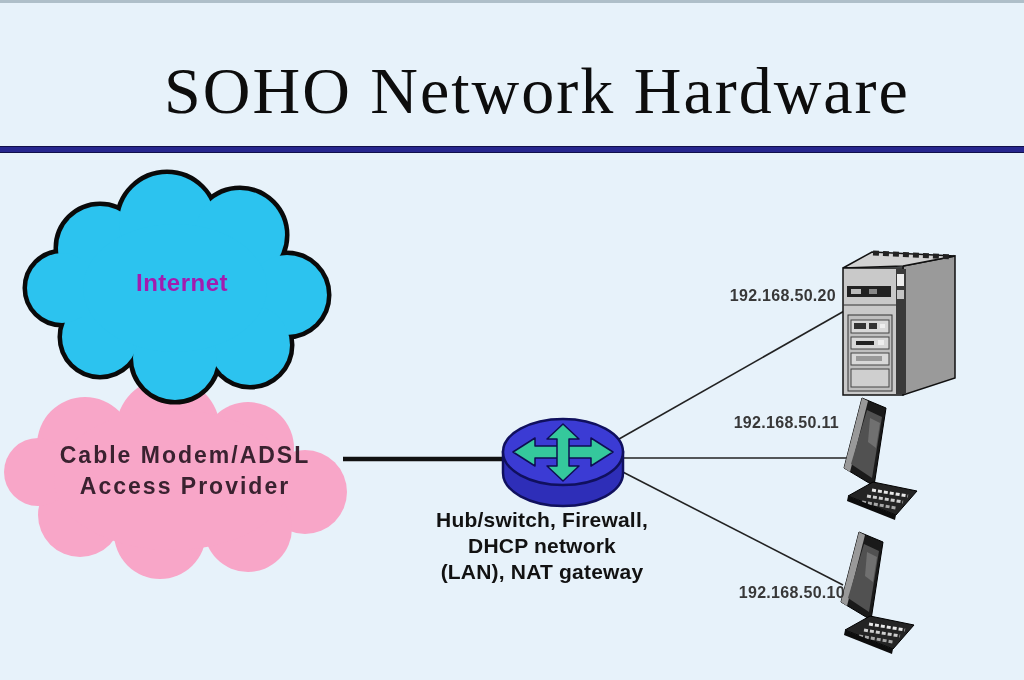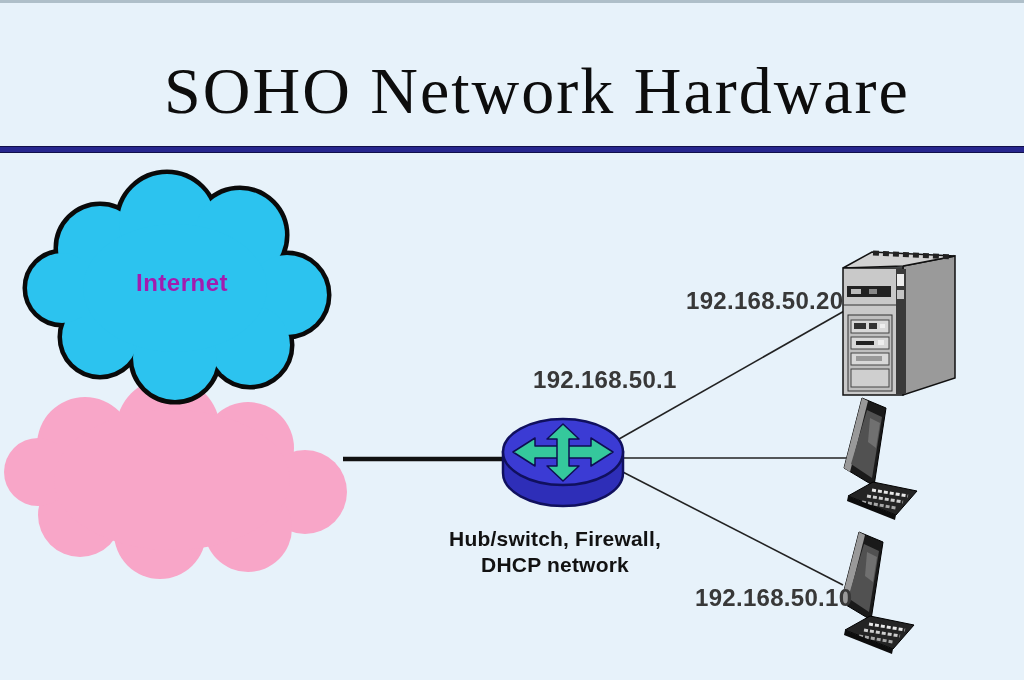--- a/index.html
+++ b/index.html
@@ -21,21 +21,21 @@
     border-top:1px solid #10104A;border-bottom:1px solid #10104A;box-sizing:border-box;
   }
   svg#diagram{position:absolute;top:0;left:0;}
   .cloud-blue{fill:var(--internet-cloud,#2CC3EF);}
   .cloud-blue-stroked{fill:var(--internet-cloud,#2CC3EF);stroke:#0a0a0a;stroke-width:9px;}
   .cloud-pink{fill:var(--provider-cloud,#F8A6C8);}
   .router-top{fill:var(--router-body,#3B3BD4);stroke:#10105E;stroke-width:2.5px;}
   .router-bottom{fill:#2E2EB8;stroke:#10105E;stroke-width:2.5px;}
   .router-arrow{fill:var(--router-arrows,#35C89C);stroke:#0E0E52;stroke-width:1.5px;stroke-linejoin:round;}
   .label{position:absolute;white-space:nowrap;}
-  .ip{font-weight:700;font-size:24px;color:#383838;letter-spacing:0.3px;text-align:left;}
+  .ip{font-weight:700;font-size:16px;color:#383838;letter-spacing:0.3px;text-align:right;}
   #internet-label{font-weight:700;font-size:24px;color:#a21caf;letter-spacing:0.5px;text-align:center;}
   #provider-label{font-weight:700;font-size:23px;color:#3A2230;letter-spacing:2px;line-height:31px;text-align:center;}
   #router-desc{font-weight:700;font-size:21px;color:#121212;line-height:26px;text-align:center;letter-spacing:0.2px;}
 </style>
 </head>
 <body>
 
 <div id="stage">
   <div id="top-edge"></div>
 
@@ -131,26 +131,31 @@
         <line x1="22" y1="104" x2="56" y2="110" stroke="#A8A8A8" stroke-width="3" stroke-dasharray="4,2"></line>
         <polygon points="8,98 56,117 55,122 7,103" fill="#0D0D0D"></polygon>
       </g>
     </defs>
     <use href="#laptop-shape" transform="translate(840,398)"></use>
     <use href="#laptop-shape" transform="translate(837,532)"></use>
   </svg>
 
   <div class="label" id="internet-label" style="left:97px;top:269px;width:170px;">Internet</div>
 
+  <div class="label" id="provider-label" style="left:25px;top:440px;width:320px;">
+    <div>Cable Modem/ADSL</div>
+    <div>Access Provider</div>
+  </div>
 
 
-  <div class="label ip" style="left:533px;top:366px;width:150px;">192.168.50.1</div>
 
   <div class="label ip" style="left:686px;top:287px;width:150px;">192.168.50.20</div>
 
+  <div class="label ip" style="left:689px;top:414px;width:150px;">192.168.50.11</div>
 
   <div class="label ip" style="left:695px;top:584px;width:150px;">192.168.50.10</div>
 
-  <div class="label" id="router-desc" style="left:410px;top:507px;width:290px;margin-top:19px;">
+  <div class="label" id="router-desc" style="left:397px;top:507px;width:290px;">
     <div>Hub/switch, Firewall,</div>
     <div>DHCP network</div>
+    <div>(LAN), NAT gateway</div>
   </div>
 </div>
 
 </body></html>

